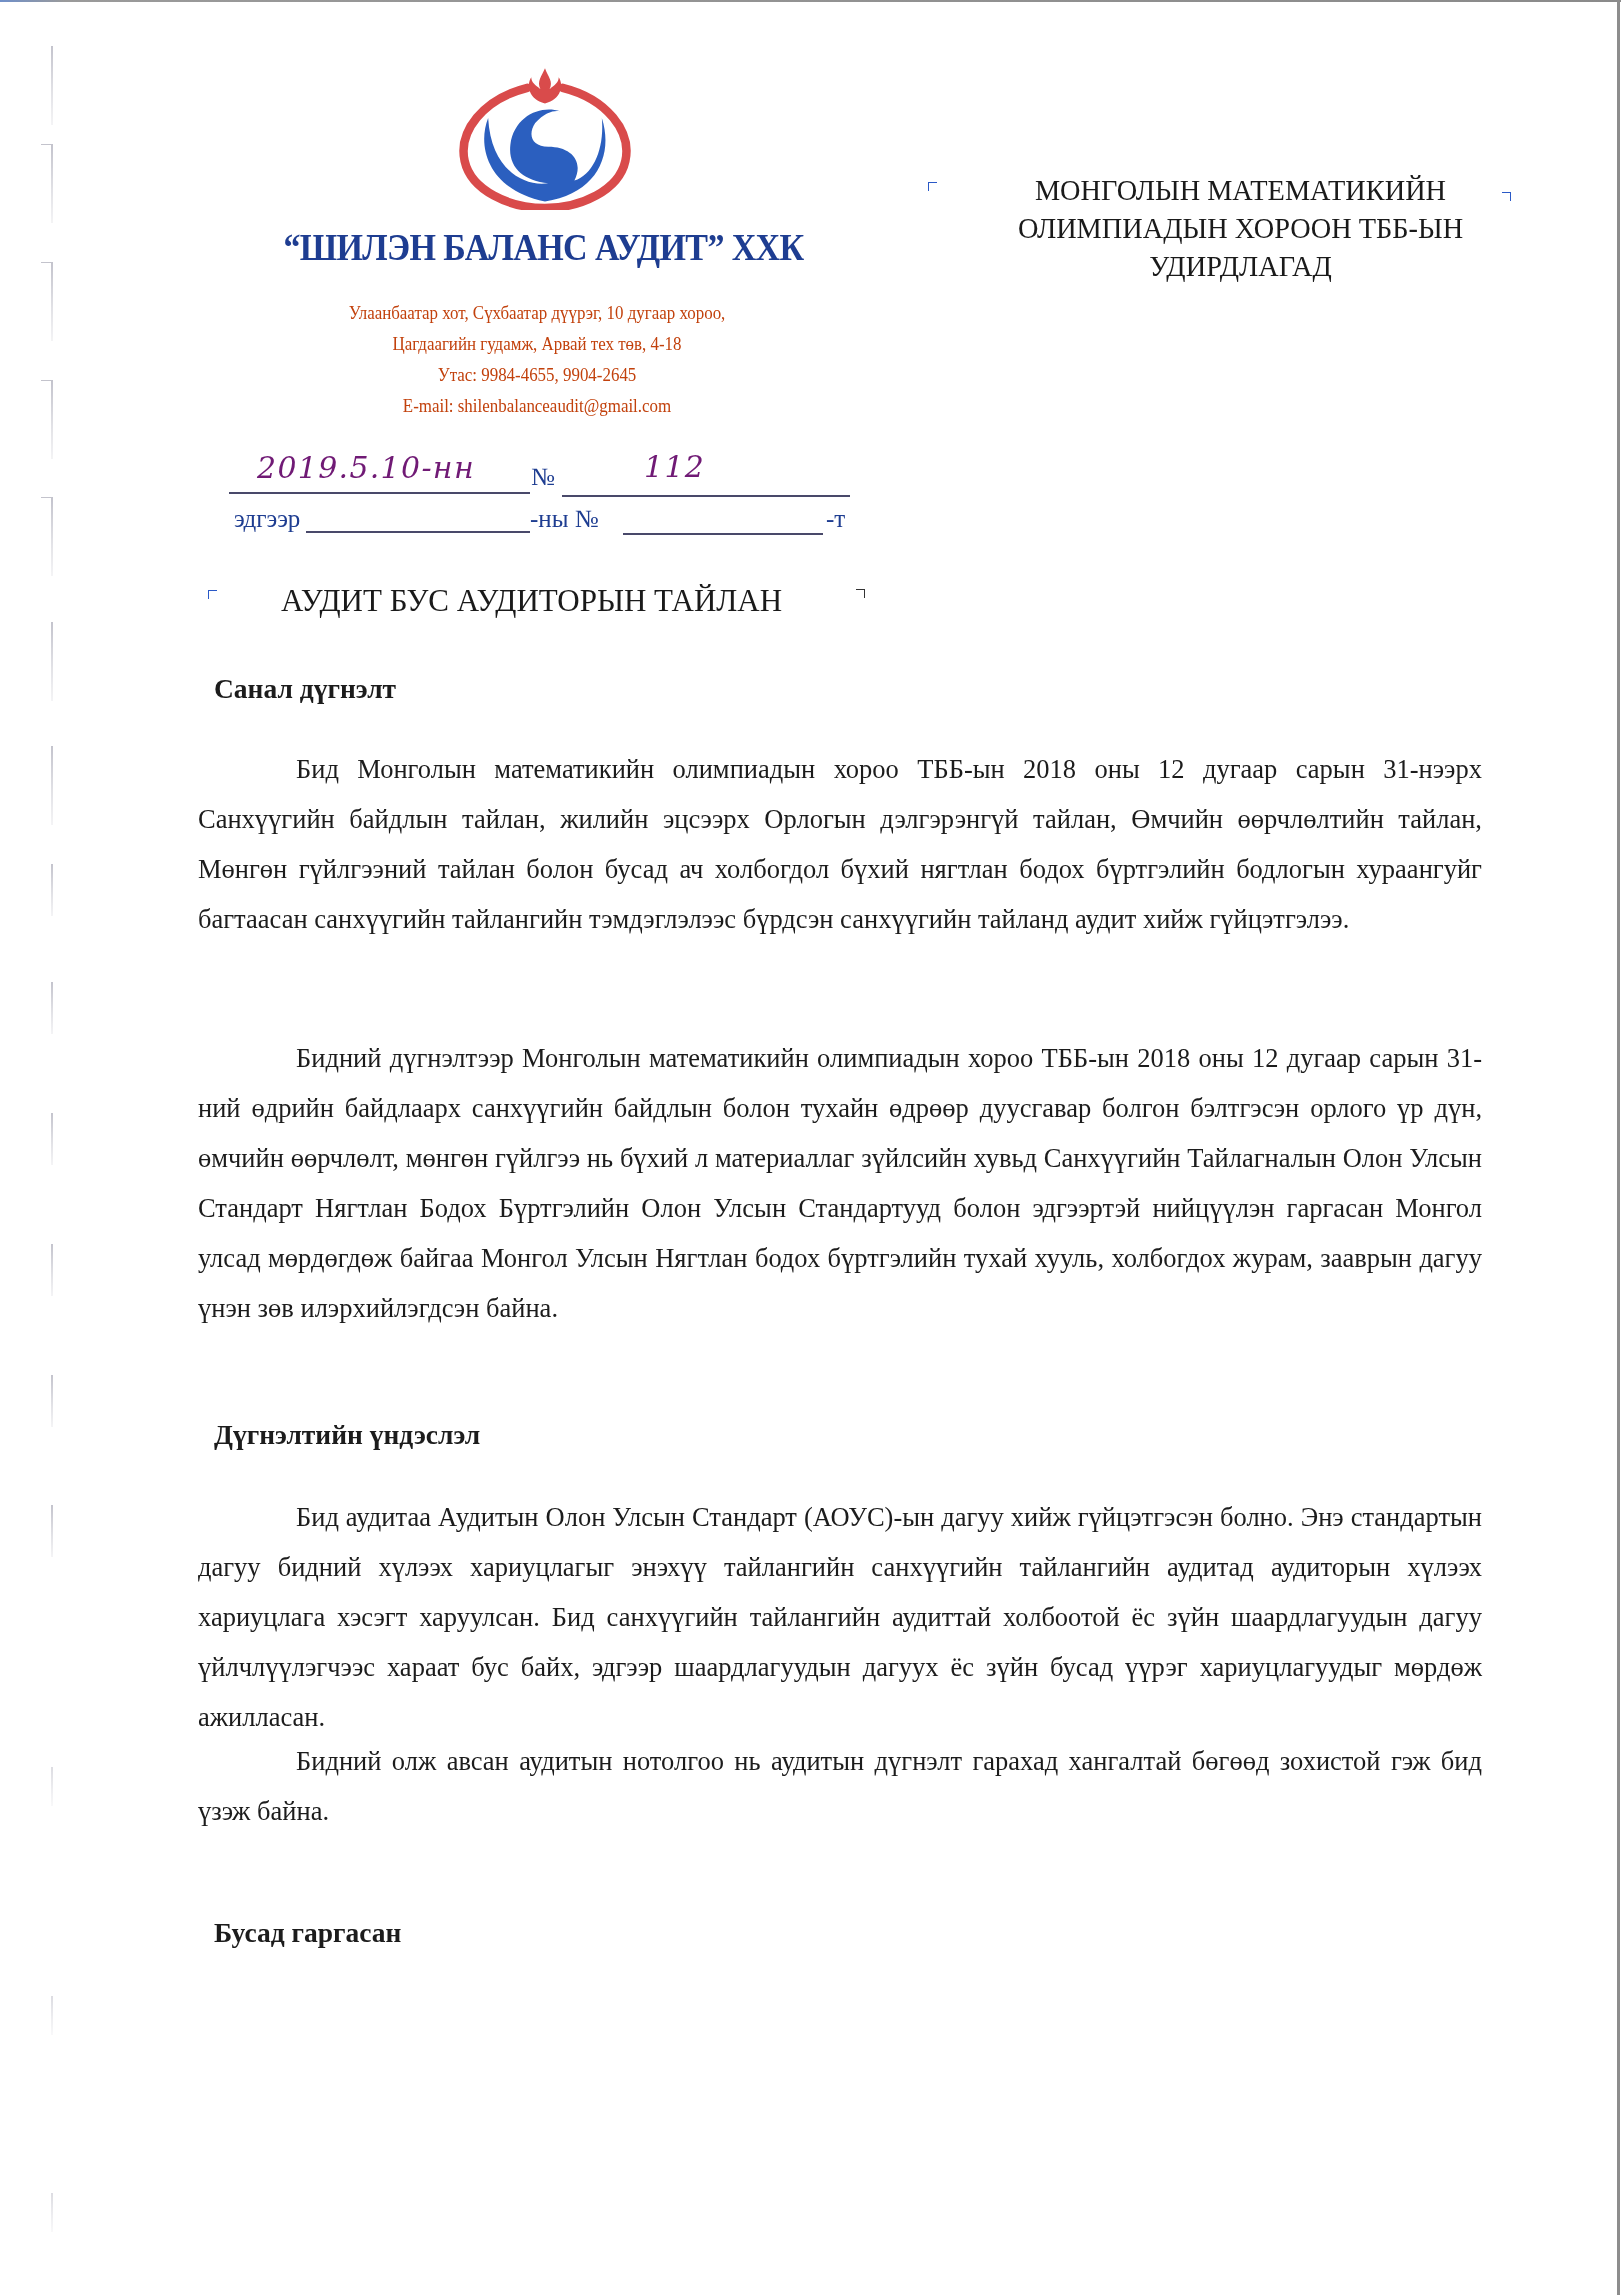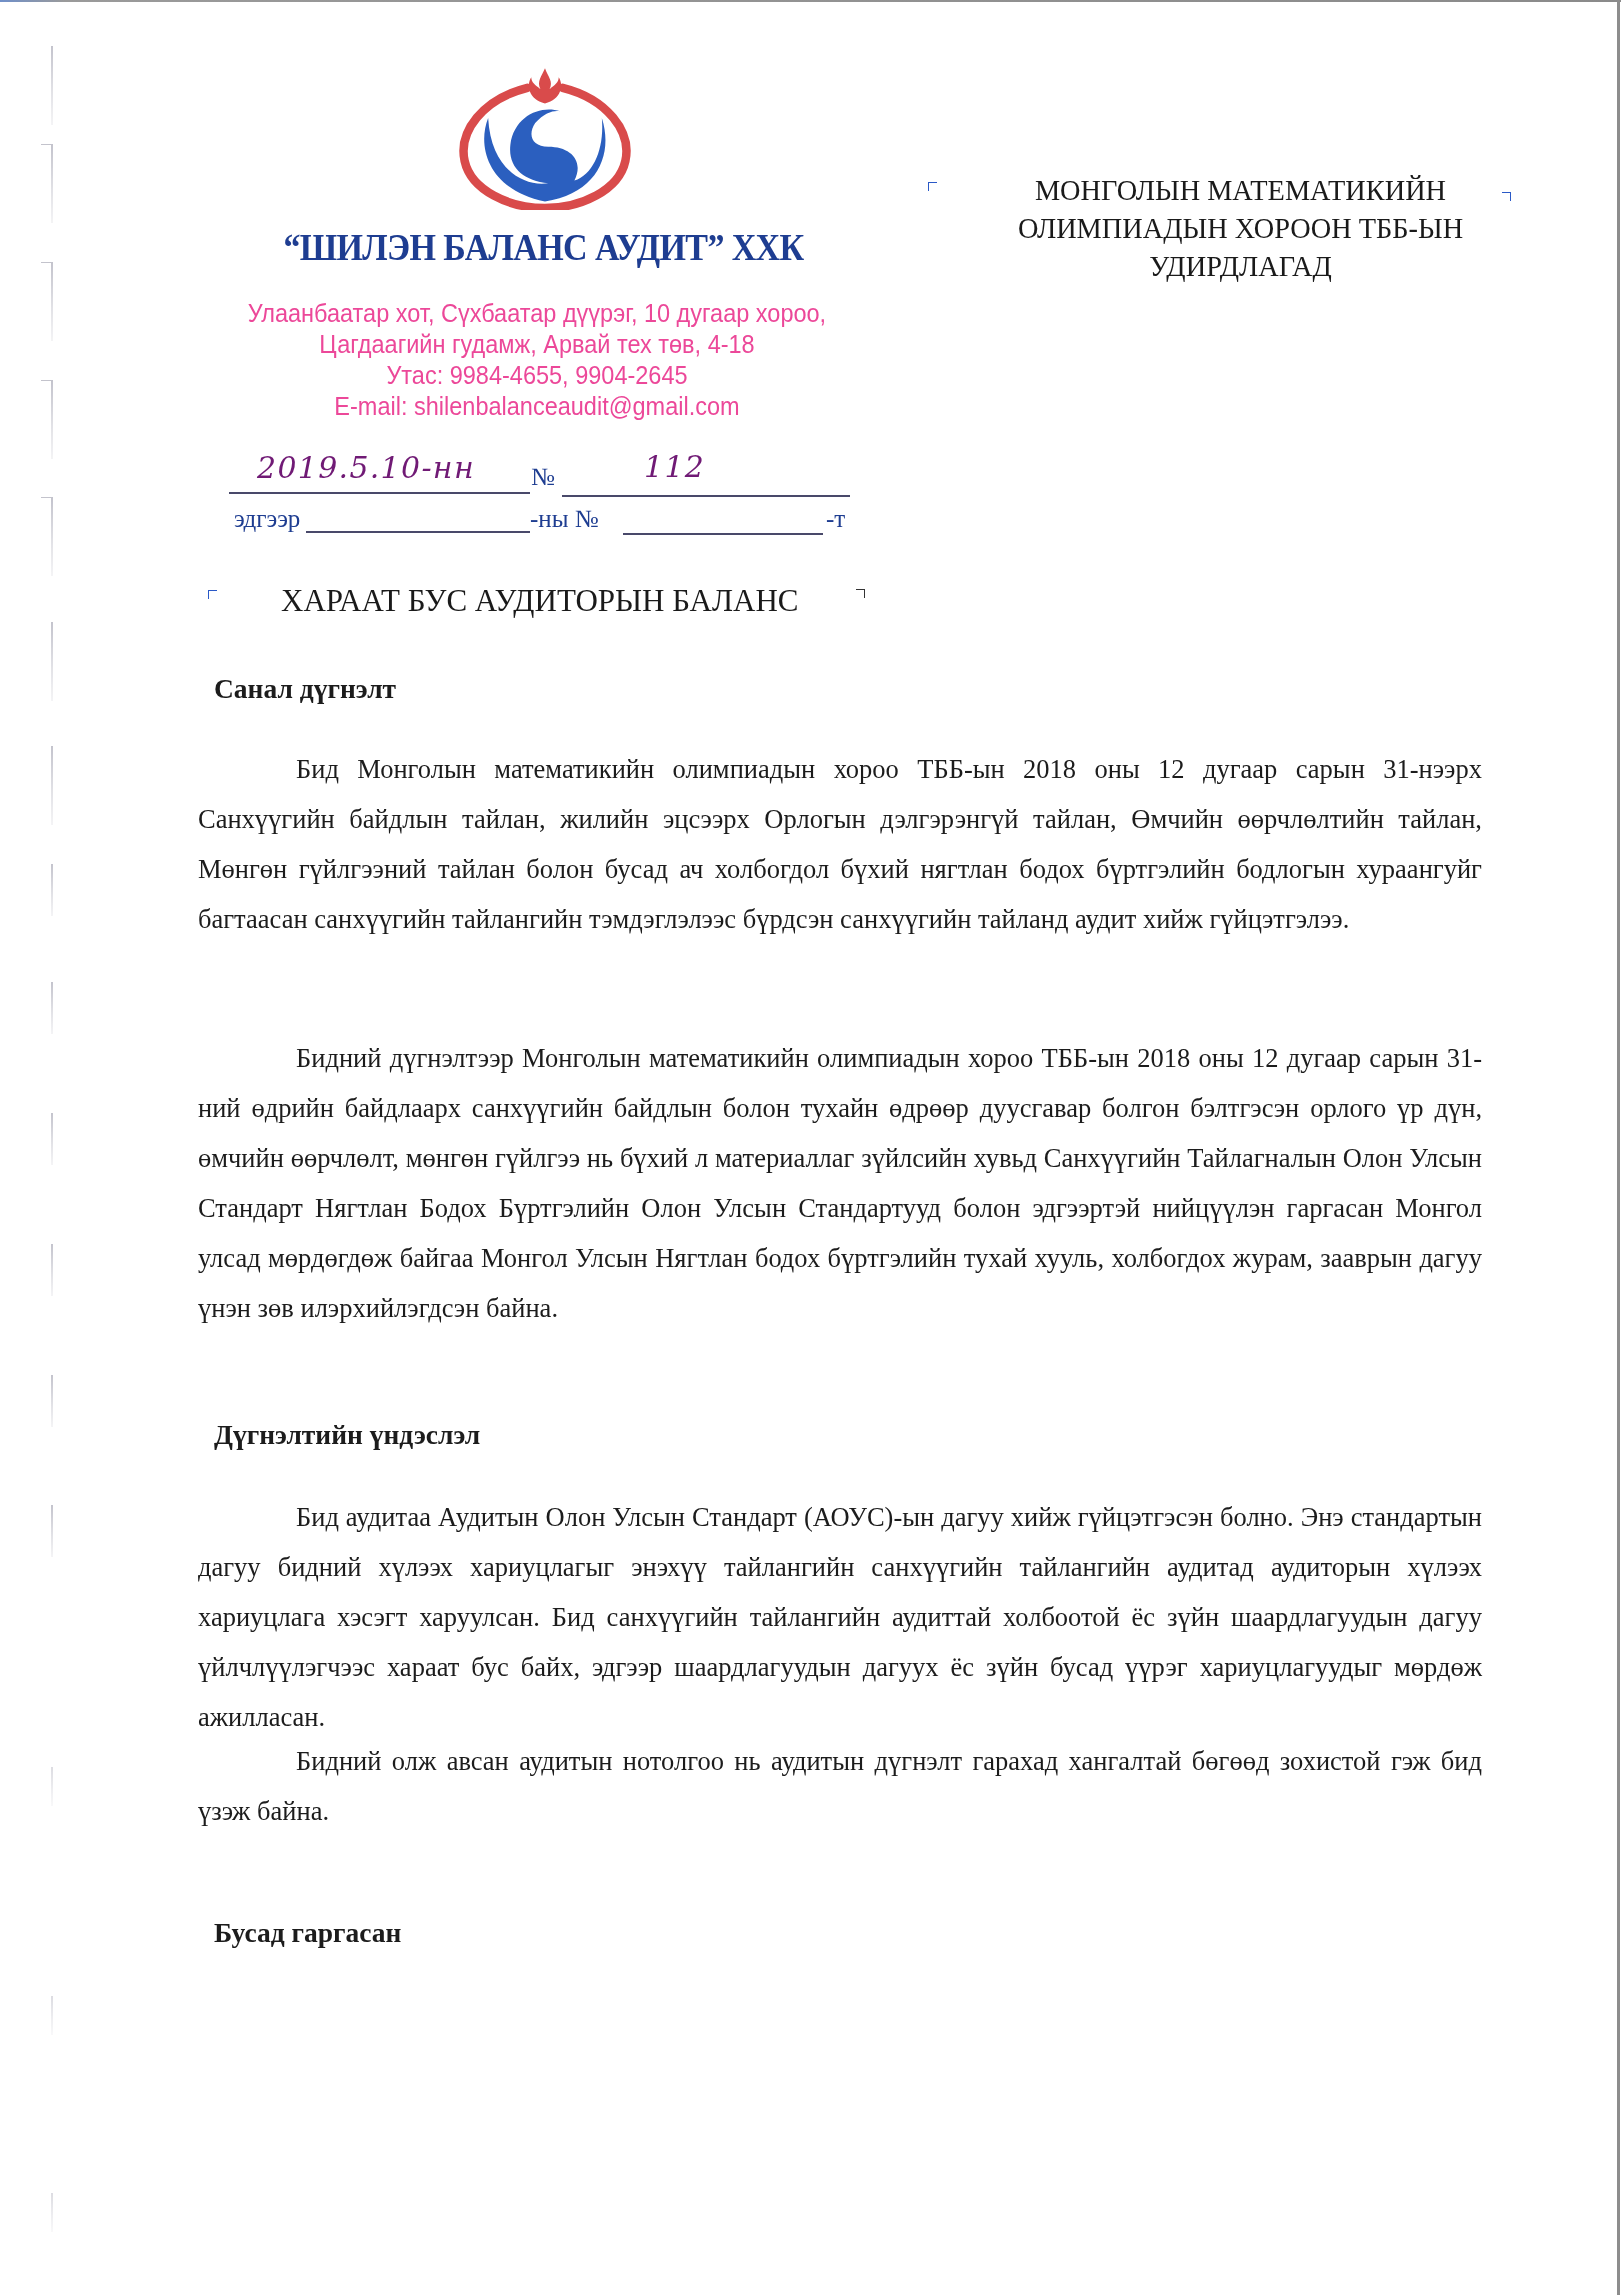--- a/index.html
+++ b/index.html
@@ -18,21 +18,21 @@
     .margin-mark { position: absolute; left: 1.3px; width: 2px; height: 79px;
                    background: linear-gradient(180deg, #b9b9c4, #dedee3 60%, #f2f2f4); opacity: .85; }
     .margin-mark.cap::before { content: ""; position: absolute; left: -10.5px; top: 0; width: 11.8px; height: 1.3px; background: #b9b9c4; }
 
     
     .logo { position: absolute; left: 450px; top: 63px; width: 190px; height: 147px; }
     .company-name { position: absolute; left: 216px; top: 226px; width: 655px; text-align: center;
                     font-family: "Liberation Serif", serif; font-weight: bold; font-size: 37px;
                     color: #1e3d91; letter-spacing: -0.7px; transform: scaleX(0.92); transform-origin: center; }
     .address { position: absolute; left: 223px; top: 298px; width: 628px; text-align: center;
-               font-family: Liberation Sans, sans-serif; font-size: 25px; line-height: 31px; color: #ec4899; }
+               font-family: Liberation Serif, serif; font-size: 18px; line-height: 31px; color: #c2410c; }
     .address div { transform: scaleX(0.94); }
 
     
     .ref-row { position: absolute; font-family: "Liberation Serif", serif; color: #1e3d91; font-size: 25px; }
     .hand { position: absolute; font-family: "DejaVu Serif", serif; font-style: italic; color: #701a75;
             font-size: 30px; letter-spacing: 1.3px; }
     .uline { position: absolute; height: 2px; background: #49496a; }
 
     
     .recipient { position: absolute; left: 982px; top: 171px; width: 517px; text-align: center;
@@ -109,21 +109,21 @@
 
 <div class="corner tl" style="left:928px; top:182px;"></div>
 <div class="corner tr" style="left:1502px; top:192px;"></div>
 <div class="recipient">
   <div>МОНГОЛЫН МАТЕМАТИКИЙН</div>
   <div>ОЛИМПИАДЫН ХОРООН ТББ-ЫН</div>
   <div>УДИРДЛАГАД</div>
 </div>
 
 <div class="corner tl" style="left:208px; top:590px;"></div>
-<div class="doc-title">ХАРААТ БУС АУДИТОРЫН БАЛАНС</div>
+<div class="doc-title">АУДИТ БУС АУДИТОРЫН ТАЙЛАН</div>
 <div class="corner tr" style="left:856px; top:589px; border-color:#333;"></div>
 
 <div class="heading" style="top:673px;">Санал дүгнэлт</div>
 <div class="para" style="top:744px;"><span class="indent"></span><span>Бид Монголын математикийн олимпиадын хороо ТББ-ын 2018 оны 12 дугаар сарын 31-нээрх Санхүүгийн байдлын тайлан, жилийн эцсээрх Орлогын дэлгэрэнгүй тайлан, Өмчийн өөрчлөлтийн тайлан, Мөнгөн гүйлгээний тайлан болон бусад ач холбогдол бүхий нягтлан бодох бүртгэлийн бодлогын хураангуйг багтаасан санхүүгийн тайлангийн тэмдэглэлээс бүрдсэн санхүүгийн тайланд аудит хийж гүйцэтгэлээ.</span></div>
 <div class="para" style="top:1033px;"><span class="indent"></span><span>Бидний дүгнэлтээр Монголын математикийн олимпиадын хороо ТББ-ын 2018 оны 12 дугаар сарын 31-ний өдрийн байдлаарх санхүүгийн байдлын болон тухайн өдрөөр дуусгавар болгон бэлтгэсэн орлого үр дүн, өмчийн өөрчлөлт, мөнгөн гүйлгээ нь бүхий л материаллаг зүйлсийн хувьд Санхүүгийн Тайлагналын Олон Улсын Стандарт Нягтлан Бодох Бүртгэлийн Олон Улсын Стандартууд болон эдгээртэй нийцүүлэн гаргасан Монгол улсад мөрдөгдөж байгаа Монгол Улсын Нягтлан бодох бүртгэлийн тухай хууль, холбогдох журам, зааврын дагуу үнэн зөв илэрхийлэгдсэн байна.</span></div>
 
 <div class="heading" style="top:1419px;text-align:center;">Дүгнэлтийн үндэслэл</div>
 <div class="para" style="top:1492px;"><span class="indent"></span><span>Бид аудитаа Аудитын Олон Улсын Стандарт (АОУС)-ын дагуу хийж гүйцэтгэсэн болно. Энэ стандартын дагуу бидний хүлээх хариуцлагыг энэхүү тайлангийн санхүүгийн тайлангийн аудитад аудиторын хүлээх хариуцлага хэсэгт харуулсан. Бид санхүүгийн тайлангийн аудиттай холбоотой ёс зүйн шаардлагуудын дагуу үйлчлүүлэгчээс хараат бус байх, эдгээр шаардлагуудын дагуух ёс зүйн бусад үүрэг хариуцлагуудыг мөрдөж ажилласан.</span></div>
 <div class="para" style="top:1736px;"><span class="indent"></span><span>Бидний олж авсан аудитын нотолгоо нь аудитын дүгнэлт гарахад хангалтай бөгөөд зохистой гэж бид үзэж байна.</span></div>
 

